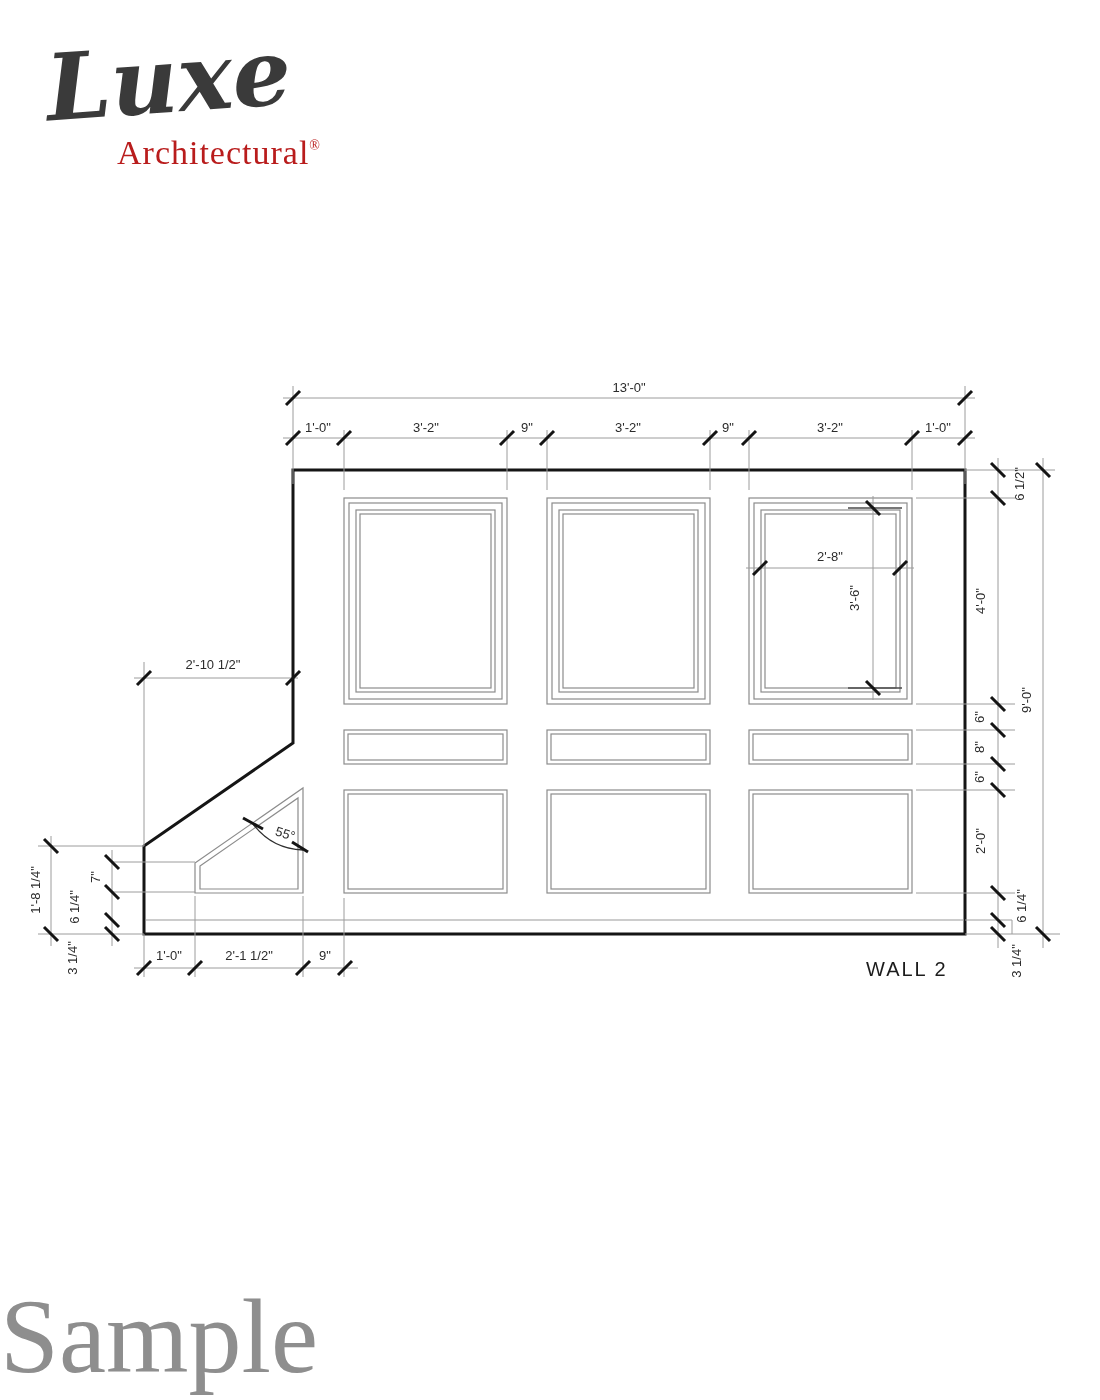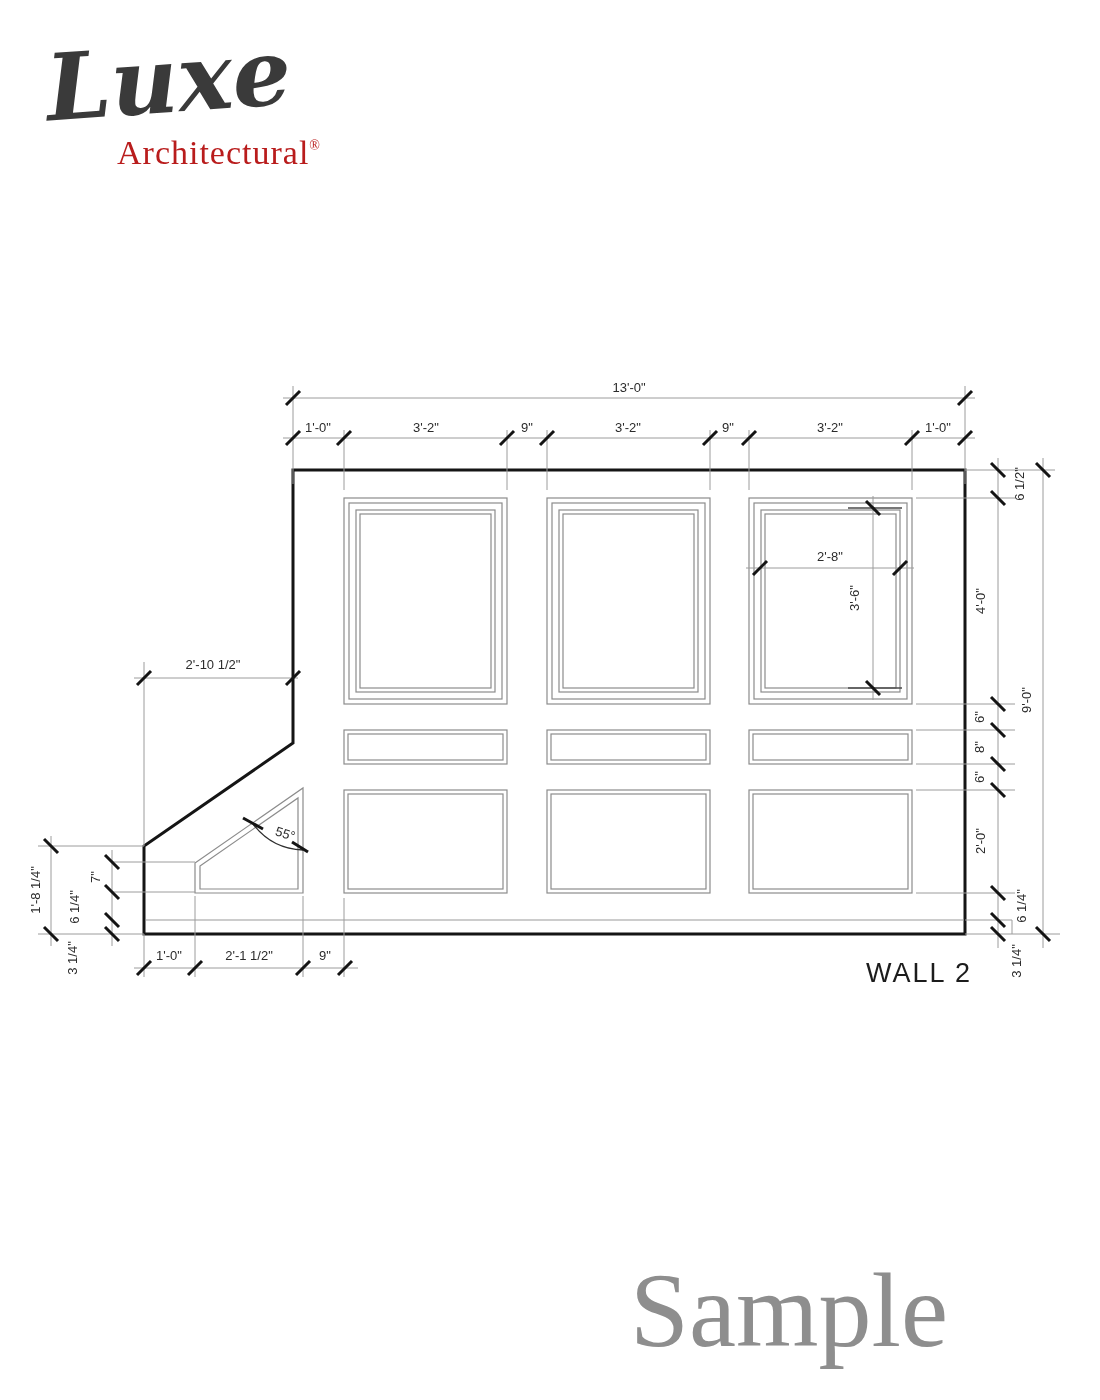--- a/index.html
+++ b/index.html
@@ -16,27 +16,27 @@
   .logo-word{
     position:absolute;left:117px;top:136px;
     font-family:"Liberation Serif",serif;font-size:34px;line-height:1;
     letter-spacing:1px;color:#b91c1c;
   }
   .logo-word sup{font-size:14px;vertical-align:14px;letter-spacing:0;}
 
   
   .wall-title{
     position:absolute;left:866px;top:958px;width:200px;
-    font-family:"Liberation Sans",sans-serif;font-size:27px;color:#1c1c1c;
+    font-family:"Liberation Sans",sans-serif;font-size:20px;color:#1c1c1c;
     letter-spacing:2px;
   }
 
   
   .watermark{
-    position:absolute;left:0;top:1258px;width:948px;text-align:right;
+    position:absolute;left:0;top:1284px;width:948px;text-align:left;
     font-family:"Liberation Serif",serif;font-size:106px;color:#8e8e8e;line-height:1;
   }
 
   
   .wall{fill:none;stroke:#151515;stroke-width:3;}
   .panel{fill:none;stroke:#8c8c8c;stroke-width:1.2;}
   .base{stroke:#9a9a9a;stroke-width:1.2;}
   .dim{stroke:#9c9c9c;stroke-width:1;}
   .ext{stroke:#9c9c9c;stroke-width:1;}
   .stub{stroke:#4a4a4a;stroke-width:1.4;}

